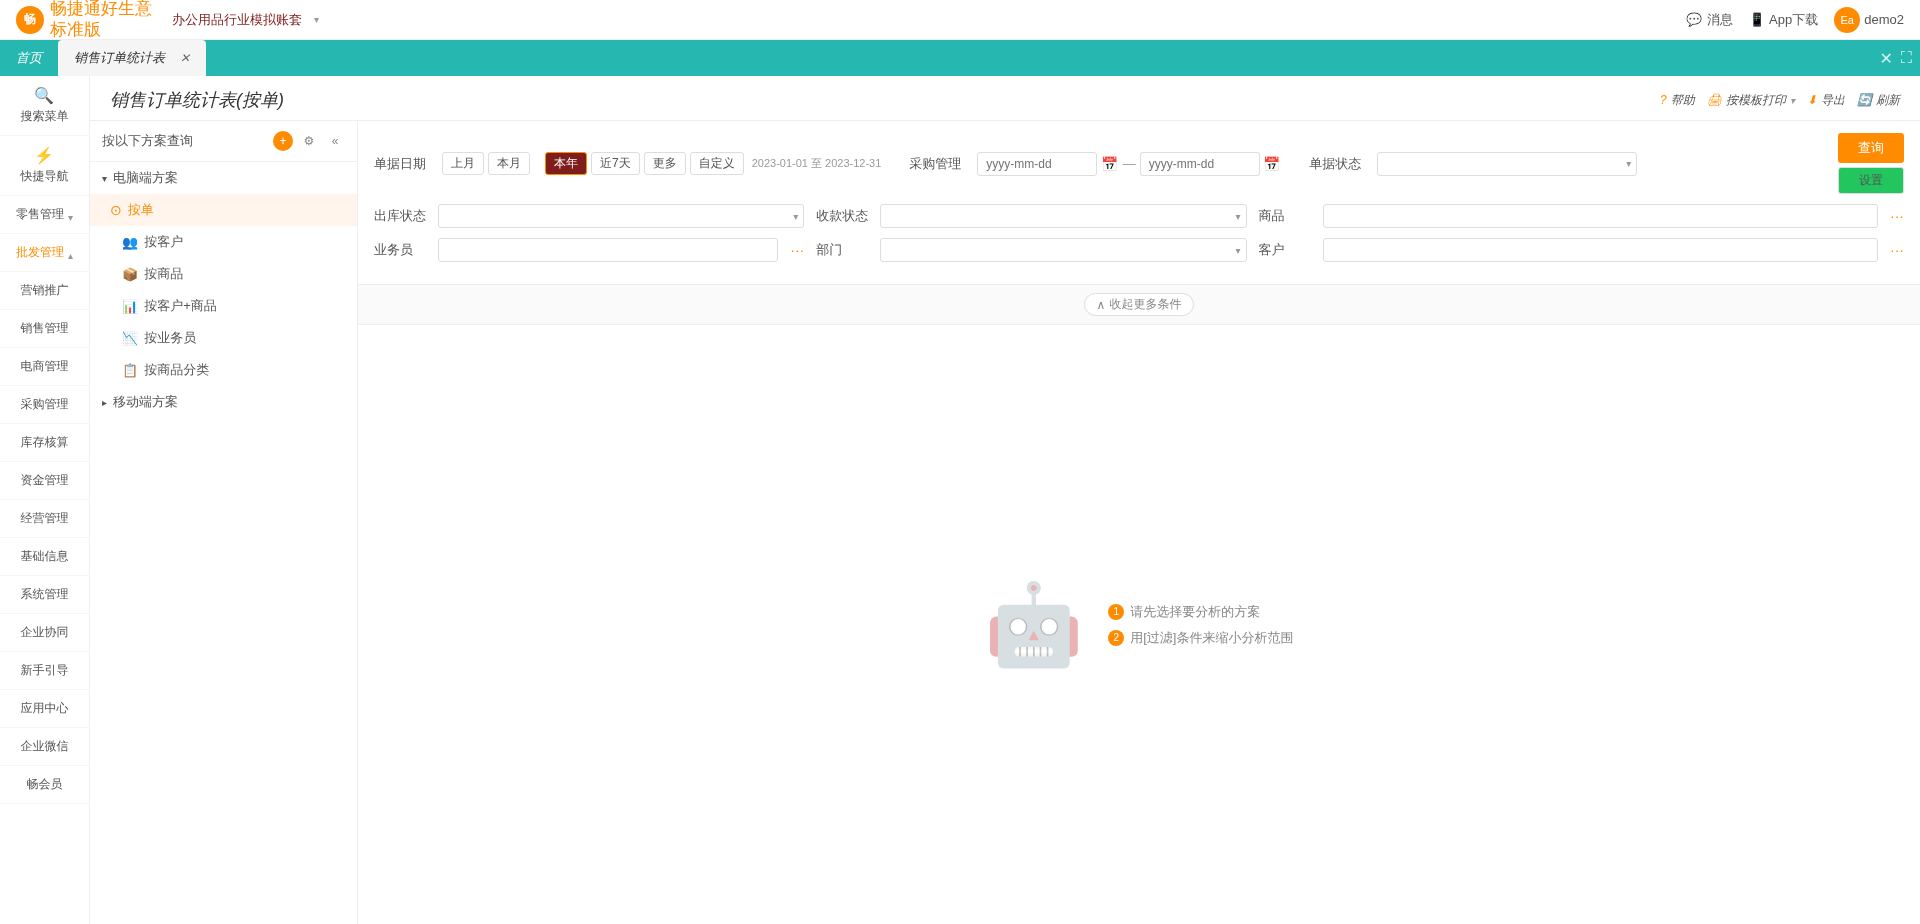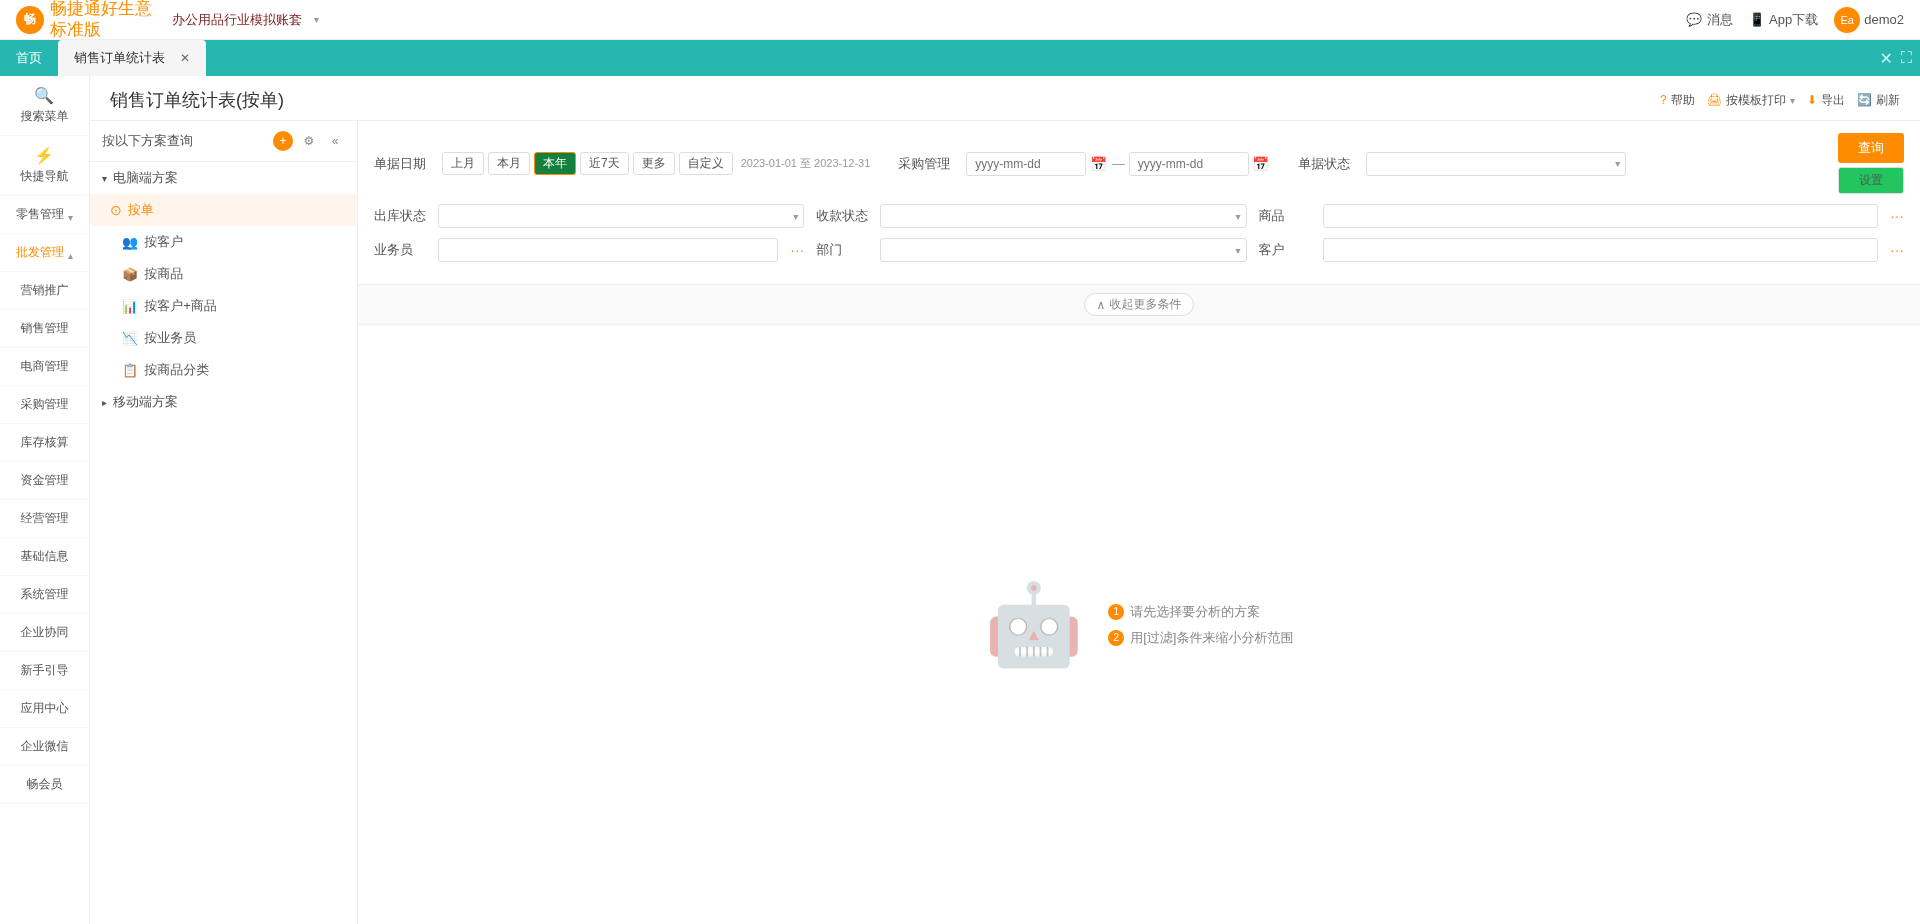--- a/index.html
+++ b/index.html
@@ -12,21 +12,21 @@
     .logo-icon { width: 28px; height: 28px; background: #ff8c00; border-radius: 50%; display: flex; align-items: center; justify-content: center; color: white; font-size: 12px; font-weight: bold; }
     .logo-text { font-size: 17px; color: #ff8c00; line-height: 1.2; }
     .workspace-title { font-size: 13px; color: #7f1d1d; margin-left: 12px; }
     .workspace-arrow { color: #999; font-size: 10px; margin-left: 4px; }
     .top-bar-right { display: flex; align-items: center; gap: 16px; color: #555; font-size: 13px; }
     .top-right-item { display: flex; align-items: center; gap: 4px; cursor: pointer; }
     .avatar { width: 26px; height: 26px; background: #ff8c00; border-radius: 50%; display: flex; align-items: center; justify-content: center; color: white; font-size: 11px; }
 
     
     .tab-bar { height: 36px; background: #26b8b0; display: flex; align-items: center; padding: 0 0; flex-shrink: 0; position: relative; }
-    .tab-item { height: 36px; padding: 0 16px; display: flex; align-items: center; cursor: pointer; color: rgba(255,255,255,0.85); font-size: 13px; gap: 6px; }
+    .tab-item { height: 36px; padding: 0 16px; display: flex; align-items: center; cursor: pointer; color: rgba(255,255,255,0.85); font-size: 13px; gap: 6px; font-style: italic; }
     .tab-item.home { color: white; }
     .tab-item.active { background: #f5f5f5; color: #333; border-radius: 4px 4px 0 0; gap: 15px; }
     .tab-close { font-size: 12px; color: #666; cursor: pointer; }
     .tab-bar-actions { position: absolute; right: 8px; display: flex; gap: 8px; }
     .tab-bar-btn { color: rgba(255,255,255,0.8); cursor: pointer; font-size: 16px; }
 
     
     .main-layout { display: flex; flex: 1; overflow: hidden; }
 
     
@@ -34,21 +34,21 @@
     .sidebar-item { padding: 10px 0; text-align: center; cursor: pointer; color: #555; font-size: 12px; border-bottom: 1px solid #f5f5f5; display: flex; flex-direction: column; align-items: center; gap: 3px; }
     .sidebar-item.active { color: #ff8c00; }
     .sidebar-item .item-icon { font-size: 16px; }
     .sidebar-item .item-arrow { font-size: 10px; color: #999; }
     .sidebar-section { display: flex; flex-direction: row; align-items: flex-end; justify-content: center; gap: 4px; width: 100%; }
 
     
     .content-area { flex: 1; display: flex; flex-direction: column; overflow: hidden; background: #f5f5f5; }
 
     
-    .page-header { background: #fff; padding: 12px 20px 8px; border-bottom: 1px solid #eee; display: flex; align-items: center; justify-content: space-between; flex-shrink: 0; }
+    .page-header { background: #fff; padding: 12px 20px 8px; border-bottom: 1px solid #eee; display: flex; align-items: center; justify-content: space-between; flex-shrink: 0; font-style: italic; }
     .page-title { font-size: 18px; font-weight: 500; color: #333; }
     .page-actions { display: flex; align-items: center; gap: 12px; }
     .page-action-btn { display: flex; align-items: center; gap: 4px; cursor: pointer; color: #555; font-size: 12px; }
     .page-action-btn .icon { color: #ff8c00; }
 
     
     .inner-layout { display: flex; flex: 1; overflow: hidden; }
 
     
     .left-panel { width: 268px; background: #fff; border-right: 1px solid #eee; flex-shrink: 0; overflow-y: auto; }
@@ -65,21 +65,21 @@
 
     
     .right-panel { flex: 1; display: flex; flex-direction: column; overflow: hidden; background: #fff; }
 
     
     .filter-area { padding: 12px 16px; background: #fff; border-bottom: 1px solid #eee; flex-shrink: 0; }
     .filter-row { display: flex; align-items: center; gap: 12px; margin-bottom: 10px; flex-wrap: wrap; }
     .filter-label { color: #555; font-size: 13px; white-space: nowrap; min-width: 56px; }
     .filter-date-group { display: flex; align-items: center; gap: 4px; }
     .filter-date-btn { padding: 2px 8px; border-radius: 3px; font-size: 12px; cursor: pointer; border: 1px solid #ddd; background: #fff; color: #555; }
-    .filter-date-btn.active { background: #15803d; color: white; border-color: #ff8c00; }
+    .filter-date-btn.active { background: #7f1d1d; color: white; border-color: #ff8c00; margin-left: 11px; }
     .filter-date-range { font-size: 11px; color: #999; margin-left: 4px; }
     .filter-input { border: 1px solid #ddd; border-radius: 3px; padding: 4px 8px; font-size: 12px; color: #333; outline: none; background: #fff; }
     .filter-select { border: 1px solid #ddd; border-radius: 3px; padding: 4px 24px 4px 8px; font-size: 12px; color: #333; outline: none; background: #fff; appearance: none; cursor: pointer; position: relative; min-width: 120px; }
     .filter-select-wrap { position: relative; display: inline-flex; align-items: center; }
     .filter-select-wrap .chevron { position: absolute; right: 6px; color: #999; font-size: 10px; pointer-events: none; }
     .filter-dash { color: #999; }
     .calendar-icon { color: #ff8c00; cursor: pointer; font-size: 14px; }
     .filter-dots { color: #ff8c00; cursor: pointer; font-size: 14px; margin-left: 4px; }
     .filter-section { flex: 1; display: flex; align-items: center; gap: 8px; min-width: 280px; }
     .filter-section-lg { flex: 1.5; }

